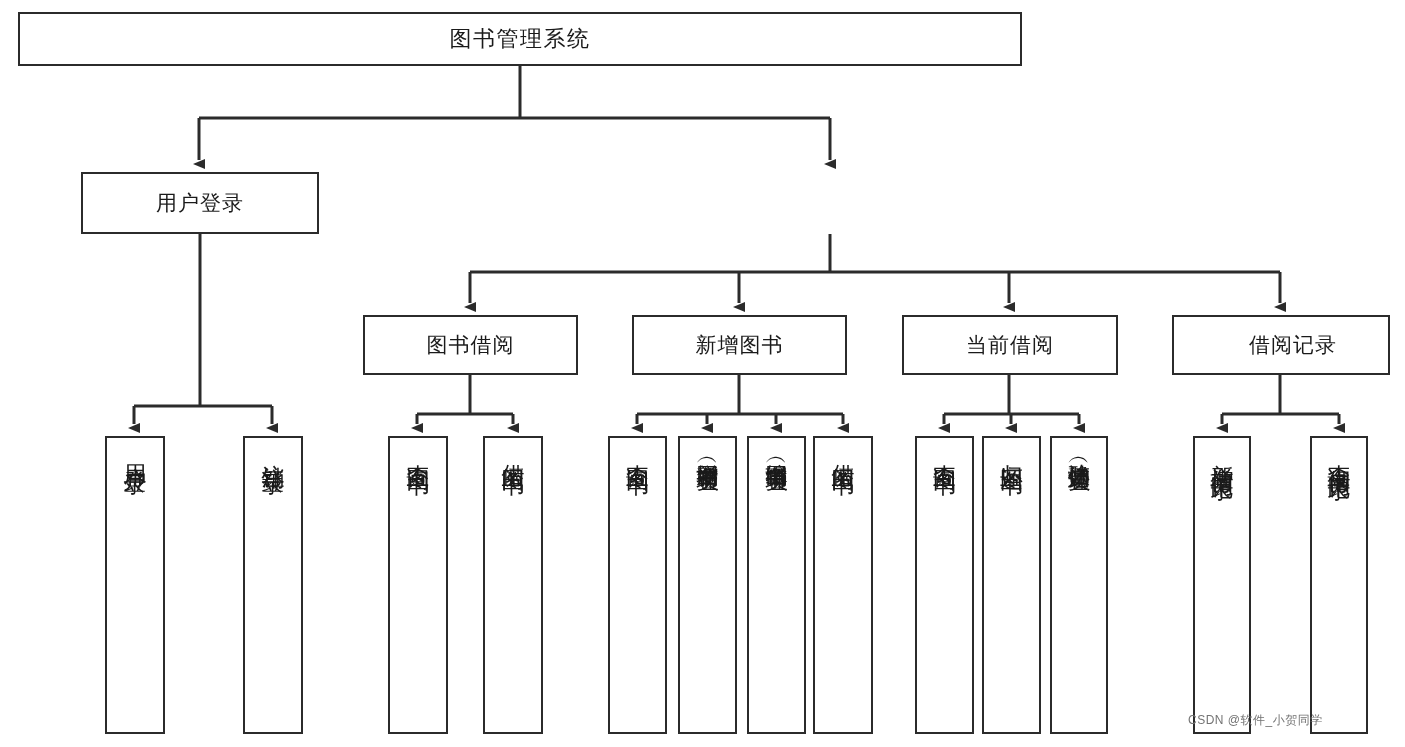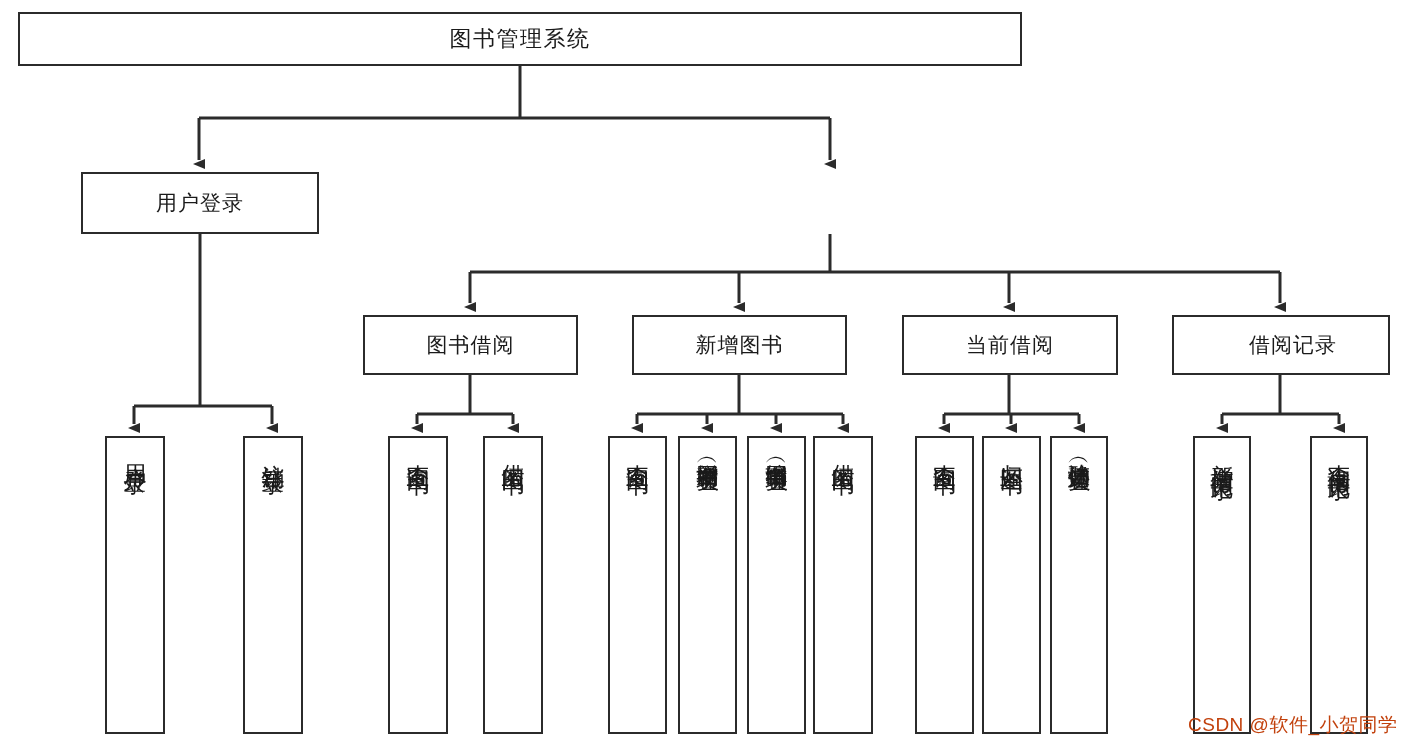--- a/index.html
+++ b/index.html
@@ -62,22 +62,22 @@
     letter-spacing: 3px;
     line-height: 1;
     text-align: start;
   }
   .node.v.tall .label {
     font-size: 22px;
     letter-spacing: 1px;
   }
   .watermark {
     position: absolute;
-    font-size: 19px;
-    color: #c2410c;
+    font-size: 12px;
+    color: #737373;
     white-space: nowrap;
     letter-spacing: 0.5px;
   }
 </style>
 </head>
 <body>
 
 <div id="canvas">
 
   <svg class="wires" viewBox="0 0 1405 747" xmlns="http://www.w3.org/2000/svg">

